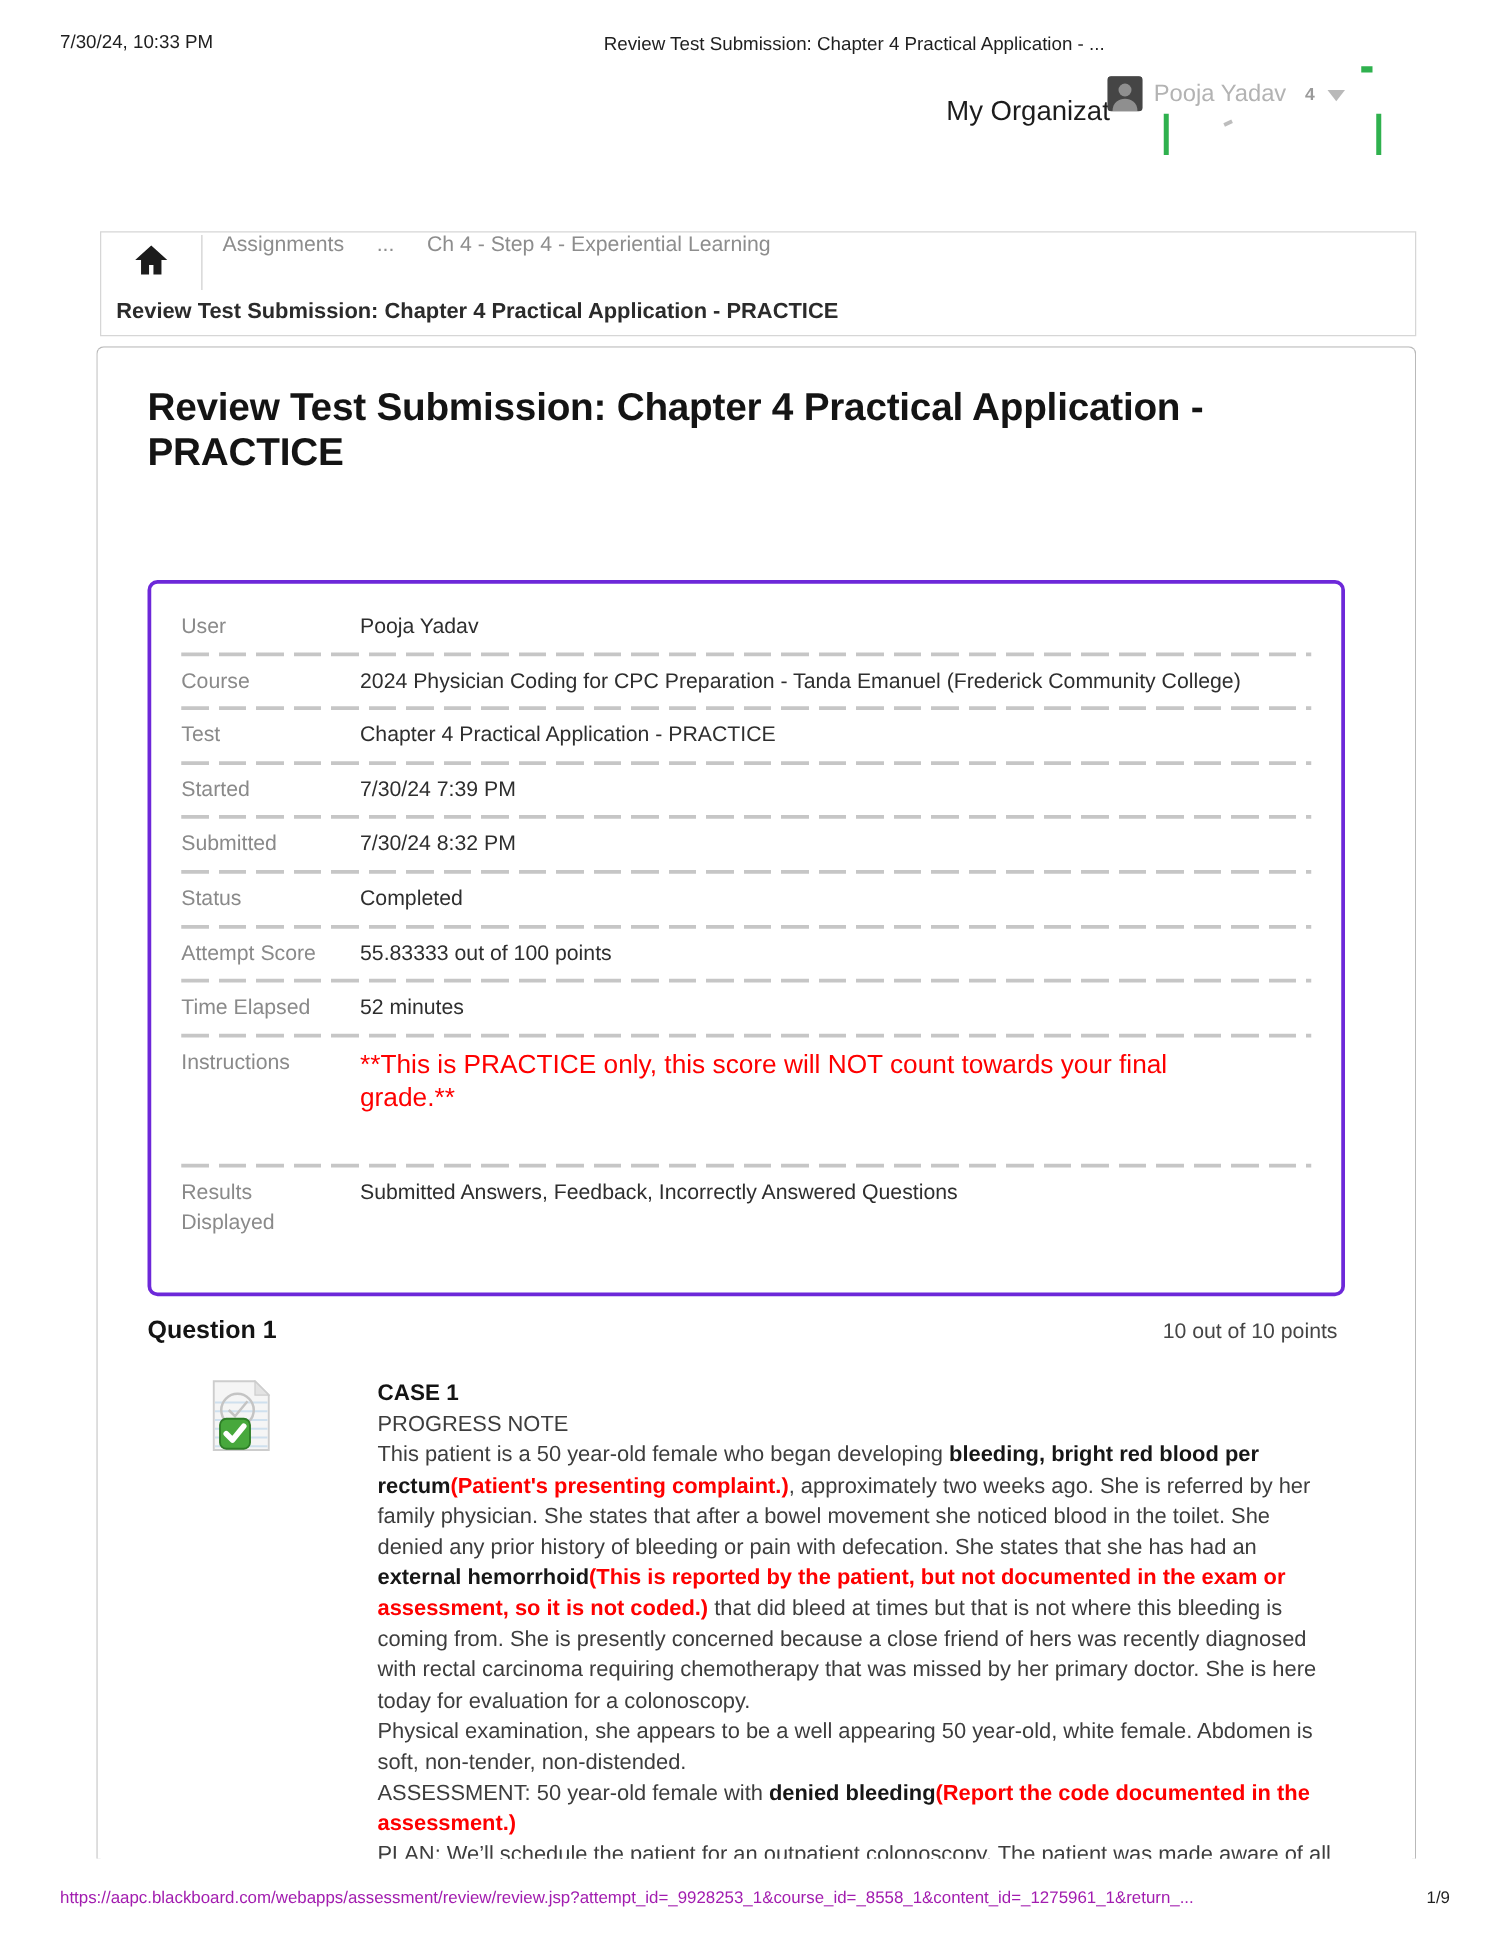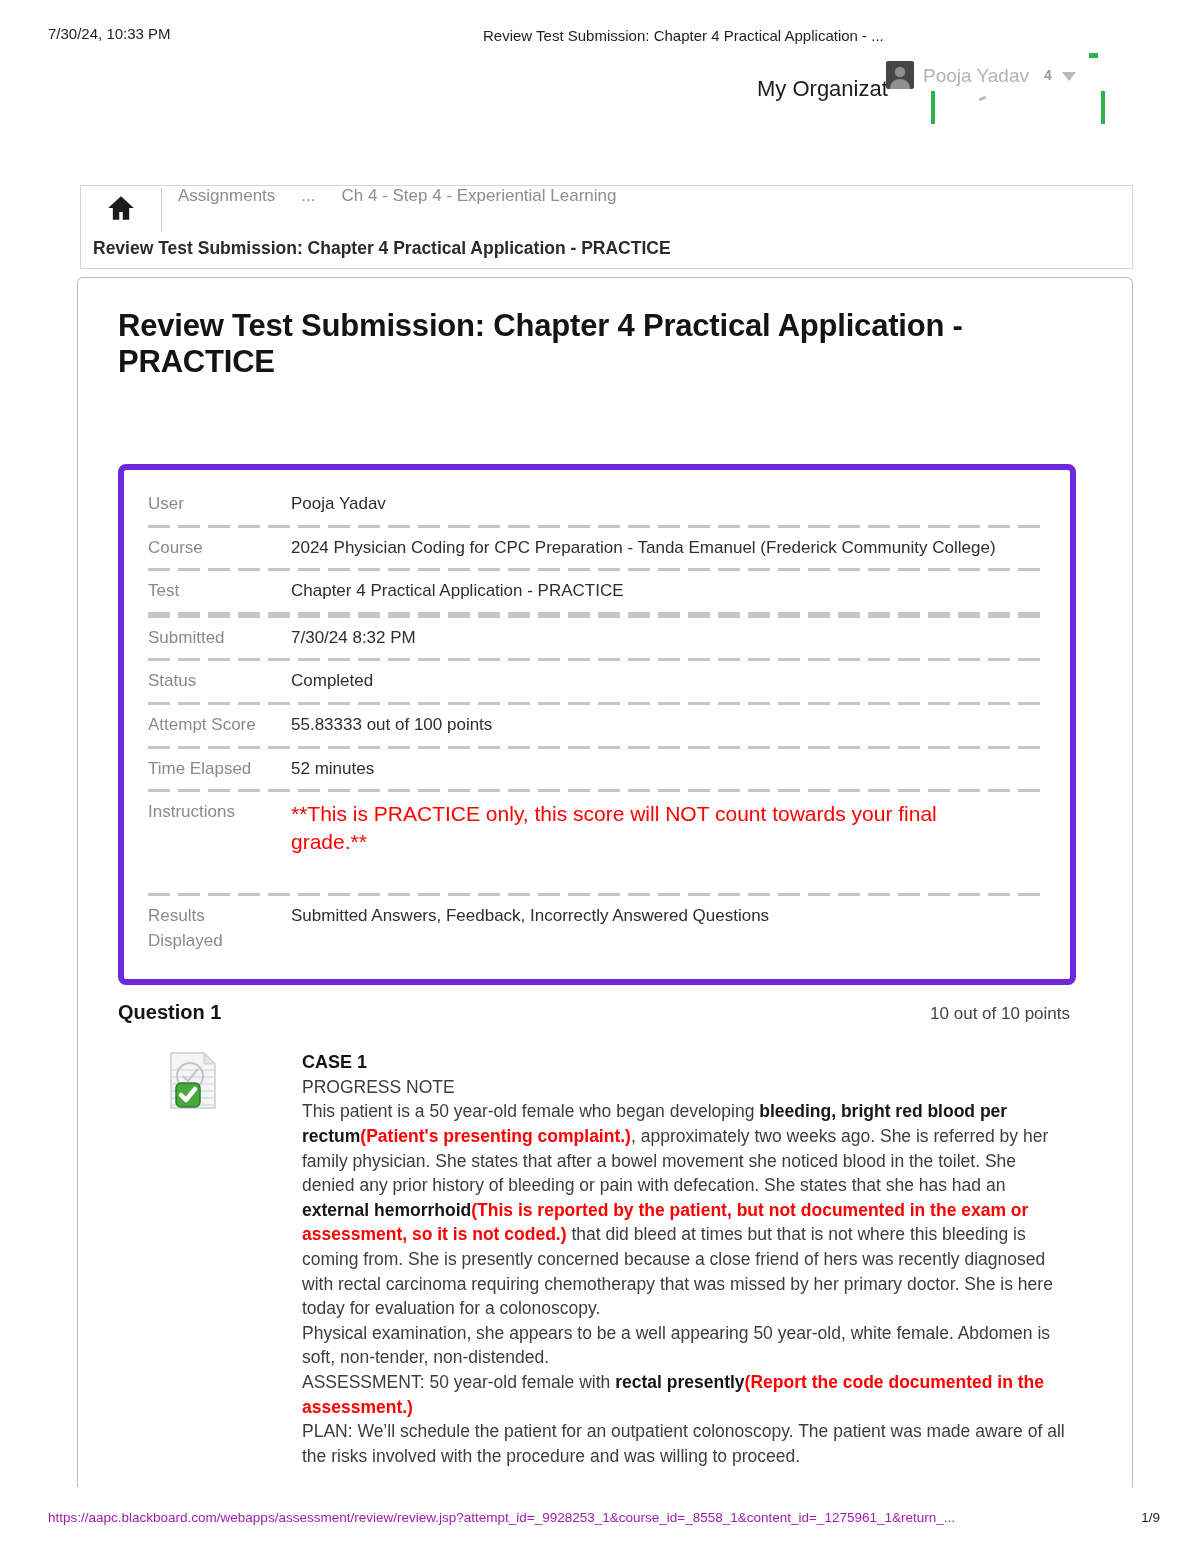--- a/index.html
+++ b/index.html
@@ -31,22 +31,22 @@
   .crumb-sep { width:1px; height:44px; background:#cfcfcf; margin-top:2px; }
   .crumb-items { display:flex; gap:26px; margin-left:16px; font-size:17px; color:#8d8d8d; }
   .crumb-items span { cursor:default; }
   .crumb-current { margin:4px 0 0 12px; font-size:17.5px; font-weight:bold; color:#2b2b2b; }
   
   .main-card { position:absolute; left:77px; top:277px; width:1056px; height:1210px;
     background:#fff; border:1px solid #b9b9b9; border-bottom:none; border-radius:6px 6px 0 0; overflow:hidden; }
   h1.review-title { margin:30px 36px 0 40px; max-width:990px;
     font-size:31px; line-height:1.16; font-weight:bold; color:#141414; letter-spacing:-0.2px; }
   
-  .info-panel { margin:84px 56px 0 40px; border:6px solid #6d28d9; border-radius:8px;
-    padding:14px 24px 18px 24px; background:#fff; }
+  .info-panel { margin:84px 56px 0 40px; border:3px solid #6d28d9; border-radius:8px;
+    padding:14px 24px 35px 24px; background:#fff; }
   .inforow { display:flex; padding:8px 0; }
   .inforow .lbl { width:128px; margin-right:15px; flex:none; font-size:17px; color:#8a8a8a; line-height:1.45; }
   .inforow .val { font-size:17px; color:#2e2e2e; line-height:1.45; max-width:725px; }
   .inforow .val.red-instr { font-size:21px; line-height:1.3; color:#fe0000; padding-bottom:30px; }
   .divider { height:3px; background:repeating-linear-gradient(to right,#c6c6c6 0 22px, transparent 22px 30px); }
   
   .q-header { display:flex; justify-content:space-between; align-items:baseline; margin:16px 62px 0 40px; }
   .q-title { font-size:20px; font-weight:bold; color:#141414; }
   .q-points { font-size:17px; color:#454545; }
   
@@ -118,20 +118,24 @@
     <div class="inforow">
       <div class="lbl">Course</div>
       <div class="val">2024 Physician Coding for CPC Preparation - Tanda Emanuel (Frederick Community College)</div>
     </div>
     <div class="divider"></div>
     <div class="inforow">
       <div class="lbl">Test</div>
       <div class="val">Chapter 4 Practical Application - PRACTICE</div>
     </div>
     <div class="divider"></div>
+    <div class="inforow">
+      <div class="lbl">Started</div>
+      <div class="val">7/30/24 7:39 PM</div>
+    </div>
     <div class="divider"></div>
     <div class="inforow">
       <div class="lbl">Submitted</div>
       <div class="val">7/30/24 8:32 PM</div>
     </div>
     <div class="divider"></div>
     <div class="inforow">
       <div class="lbl">Status</div>
       <div class="val">Completed</div>
     </div>
@@ -186,21 +190,21 @@
       <div class="qline">
         <span class="seg-n">PROGRESS NOTE</span>
       </div>
       <div class="qline">
         <span class="seg-n">This patient is a 50 year-old female who began developing </span><span class="seg-b">bleeding, bright red blood per rectum</span><span class="seg-r">(Patient's presenting complaint.)</span><span class="seg-n">, approximately two weeks ago. She is referred by her family physician. She states that after a bowel movement she noticed blood in the toilet. She denied any prior history of bleeding or pain with defecation. She states that she has had an </span><span class="seg-b">external hemorrhoid</span><span class="seg-r">(This is reported by the patient, but not documented in the exam or assessment, so it is not coded.)</span><span class="seg-n"> that did bleed at times but that is not where this bleeding is coming from. She is presently concerned because a close friend of hers was recently diagnosed with rectal carcinoma requiring chemotherapy that was missed by her primary doctor. She is here today for evaluation for a colonoscopy.</span>
       </div>
       <div class="qline">
         <span class="seg-n">Physical examination, she appears to be a well appearing 50 year-old, white female. Abdomen is soft, non-tender, non-distended.</span>
       </div>
       <div class="qline">
-        <span class="seg-n">ASSESSMENT: 50 year-old female with </span><span class="seg-b">rectal presently</span><span class="seg-r">(Report the code documented in the assessment.)</span>
+        <span class="seg-n">ASSESSMENT: 50 year-old female with </span><span class="seg-b">denied bleeding</span><span class="seg-r">(Report the code documented in the assessment.)</span>
       </div>
       <div class="qline">
         <span class="seg-n">PLAN: We’ll schedule the patient for an outpatient colonoscopy. The patient was made aware of all the risks involved with the procedure and was willing to proceed.</span>
       </div>
 
     </div>
   </div>
 
 </div>
 

